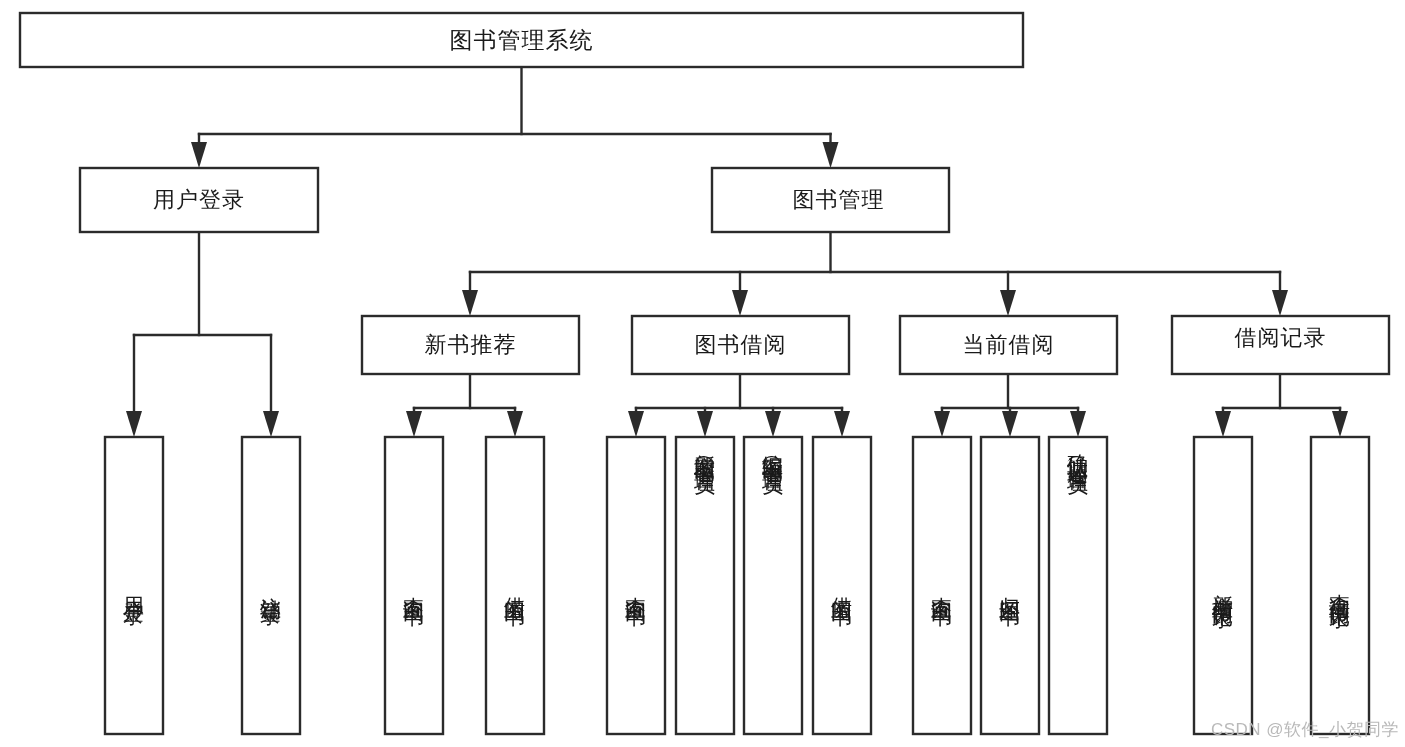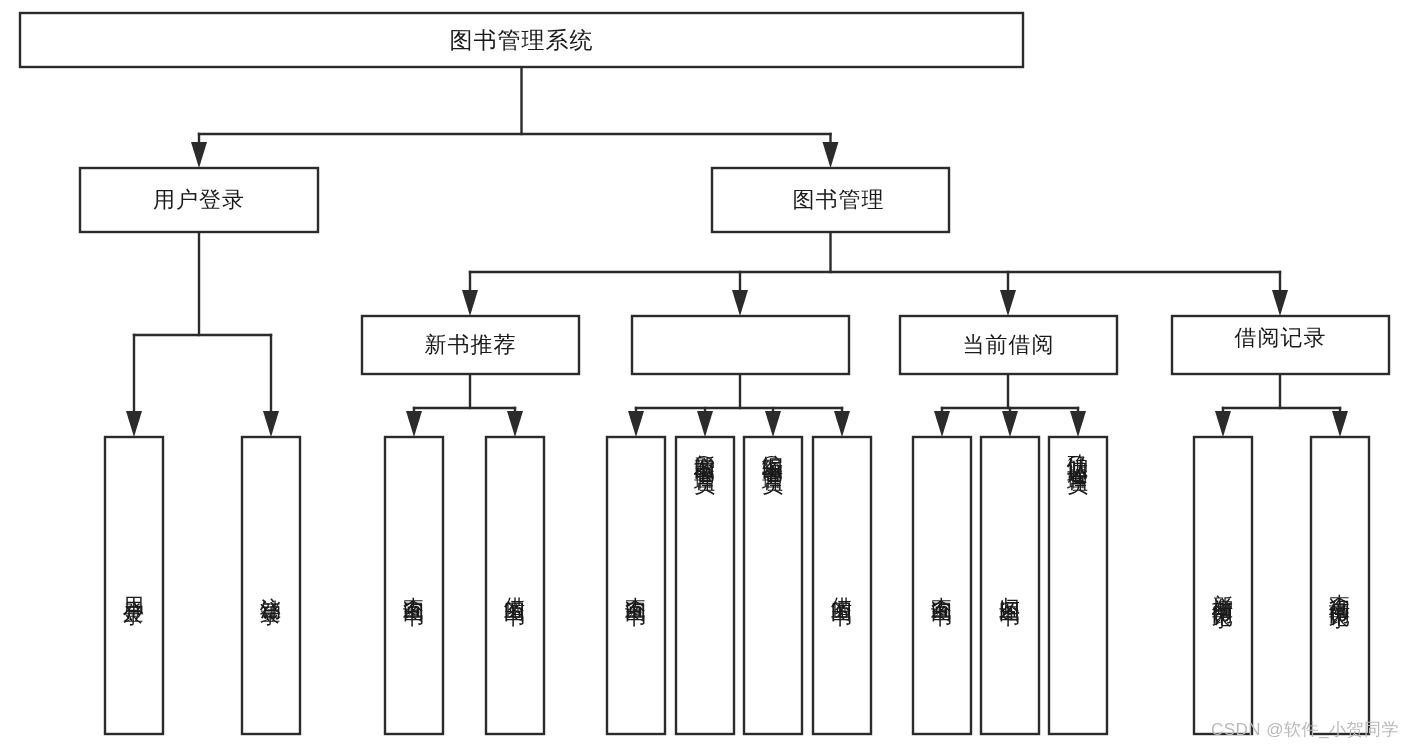--- a/index.html
+++ b/index.html
@@ -204,20 +204,23 @@
   <div class="hlabel-wrap" style="left:80px; top:168px; width:238px; height:64px;">
     <span class="hlabel-text">用户登录</span>
   </div>
   <div class="hlabel-wrap" style="left:712px; top:168px; width:237px; height:64px;margin-left:8px;">
     <span class="hlabel-text">图书管理</span>
   </div>
 
   <div class="hlabel-wrap" style="left:362px; top:316px; width:217px; height:58px;text-align:center;">
     <span class="hlabel-text">新书推荐</span>
   </div>
+  <div class="hlabel-wrap" style="left:632px; top:316px; width:217px; height:58px;">
+    <span class="hlabel-text">图书借阅</span>
+  </div>
   <div class="hlabel-wrap" style="left:900px; top:316px; width:217px; height:58px;">
     <span class="hlabel-text">当前借阅</span>
   </div>
   <div class="hlabel-wrap" style="left:1172px; top:316px; width:217px; height:44px;">
     <span class="hlabel-text">借阅记录</span>
   </div>
 
   <div class="vlabel-wrap" style="left:105px; top:437px; width:58px; height:297px;">
     <span class="vlabel-text">用户登录</span>
   </div>

